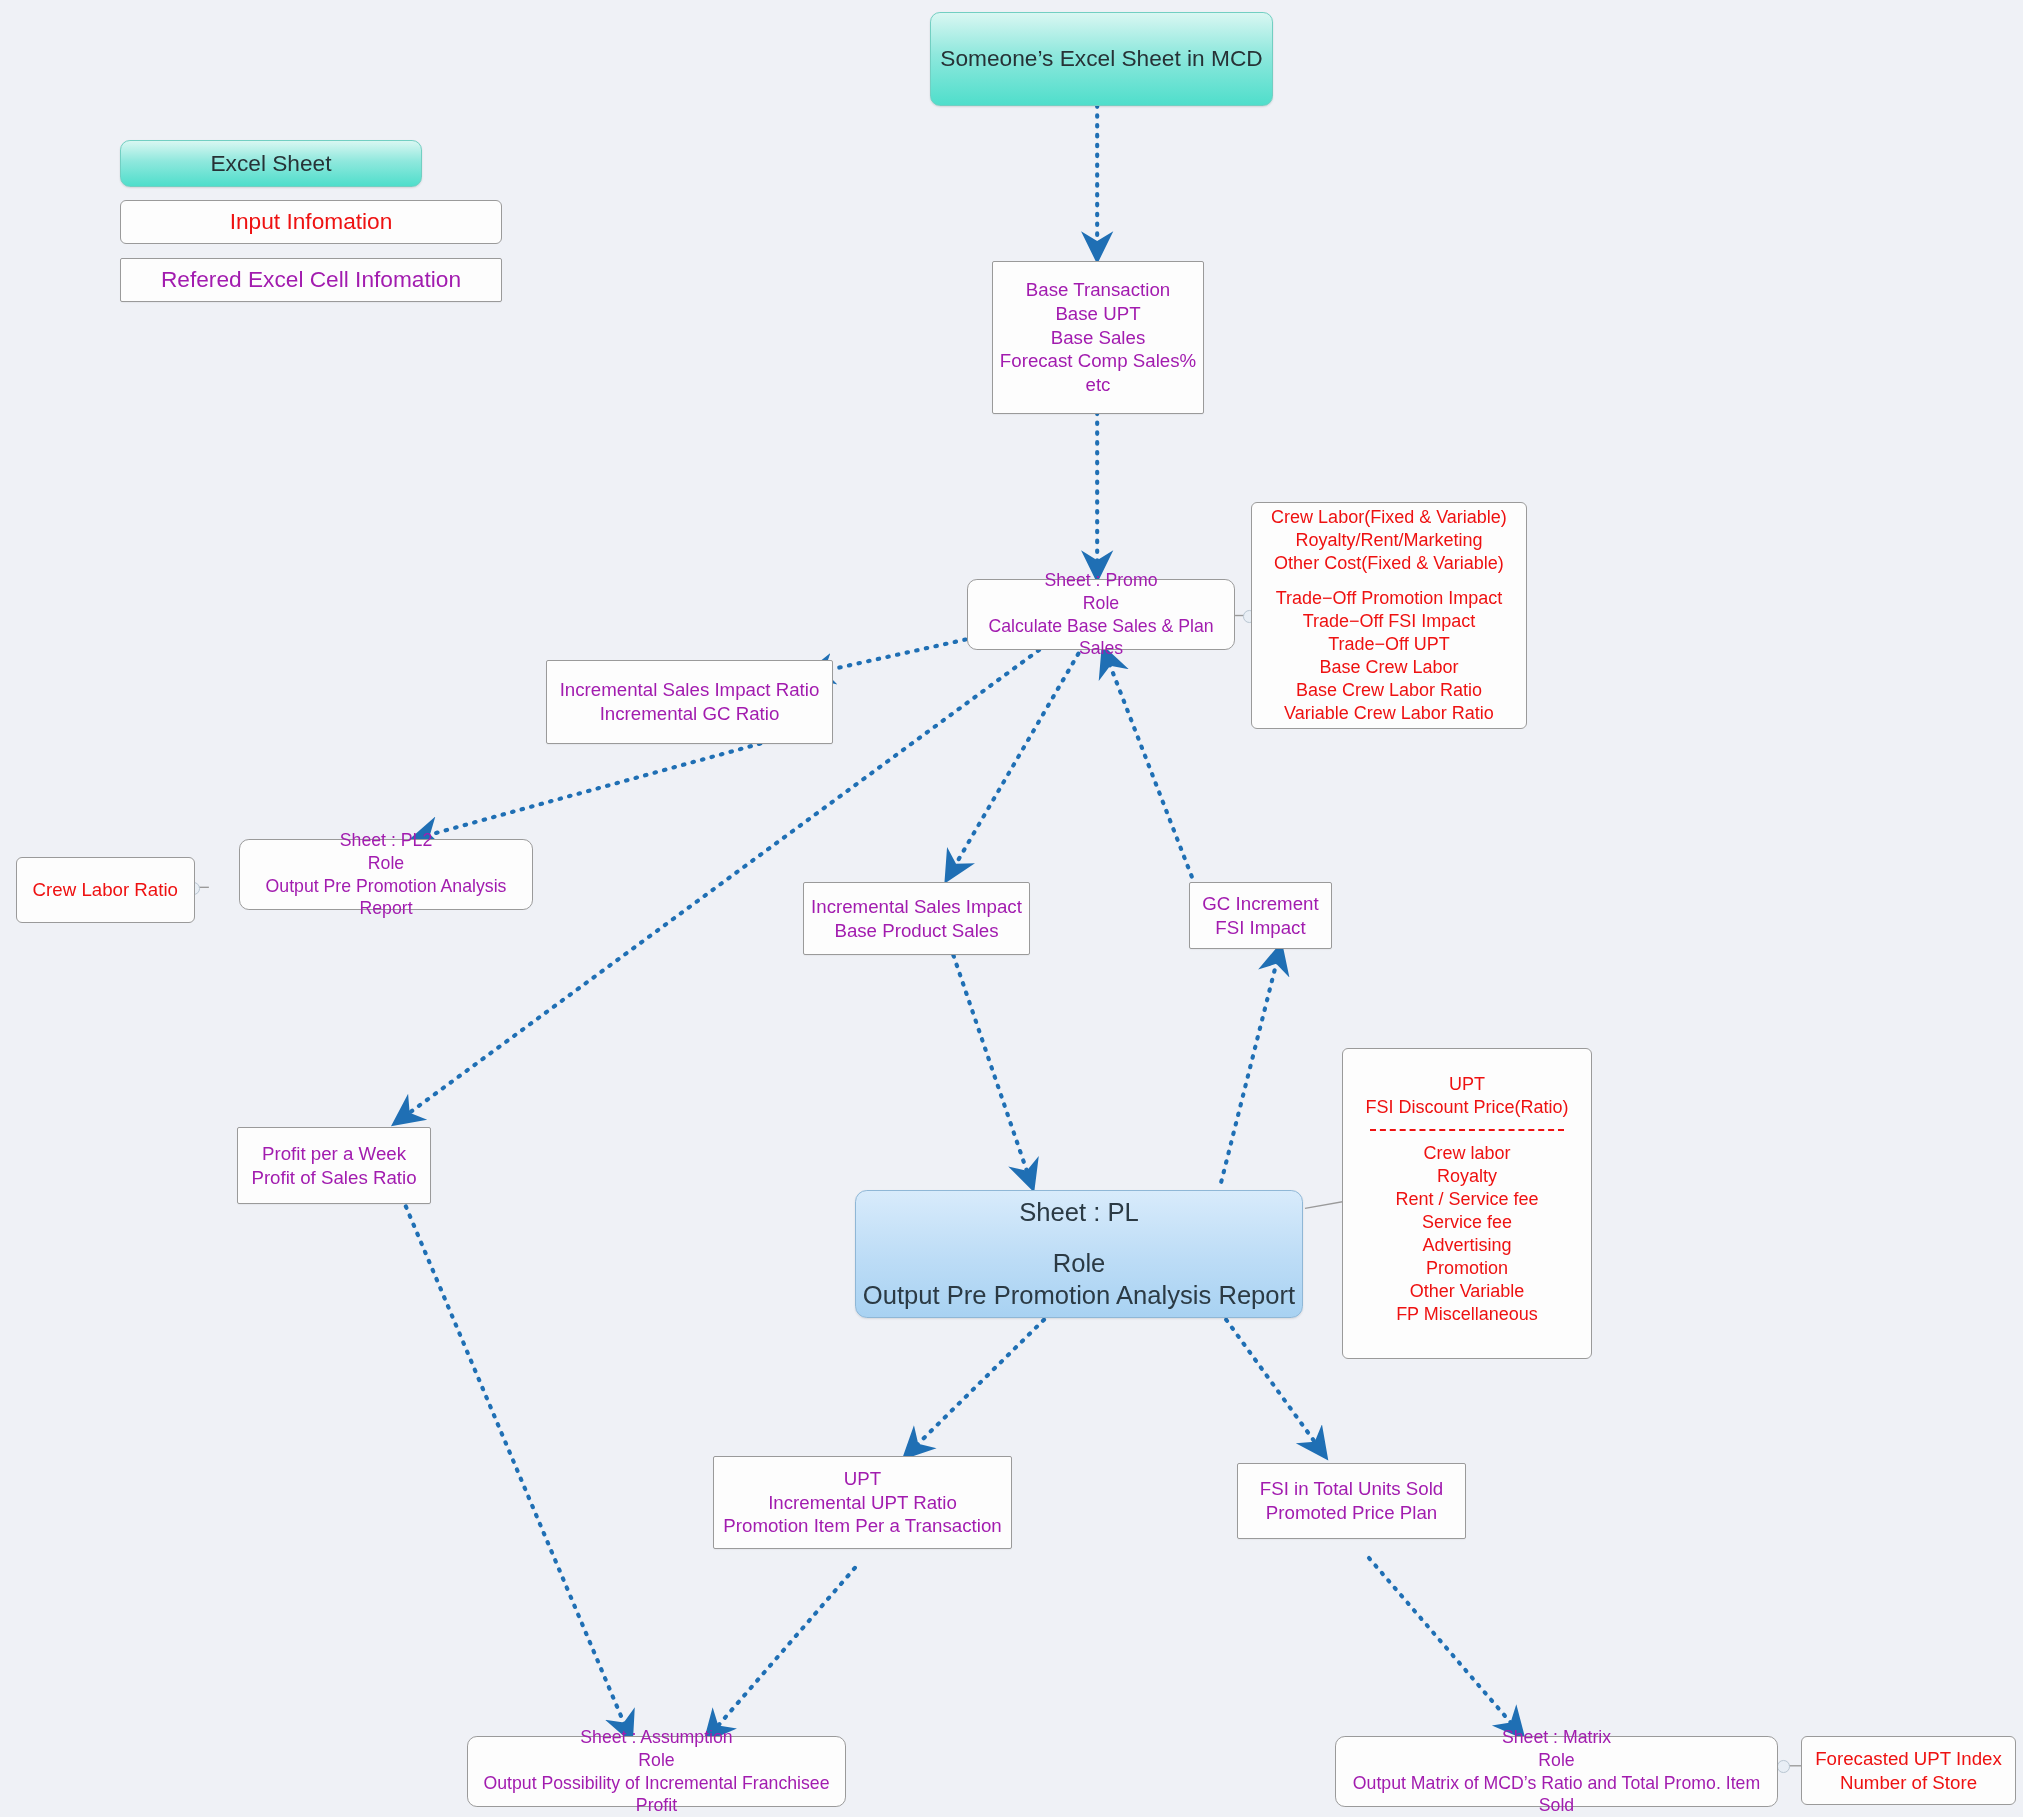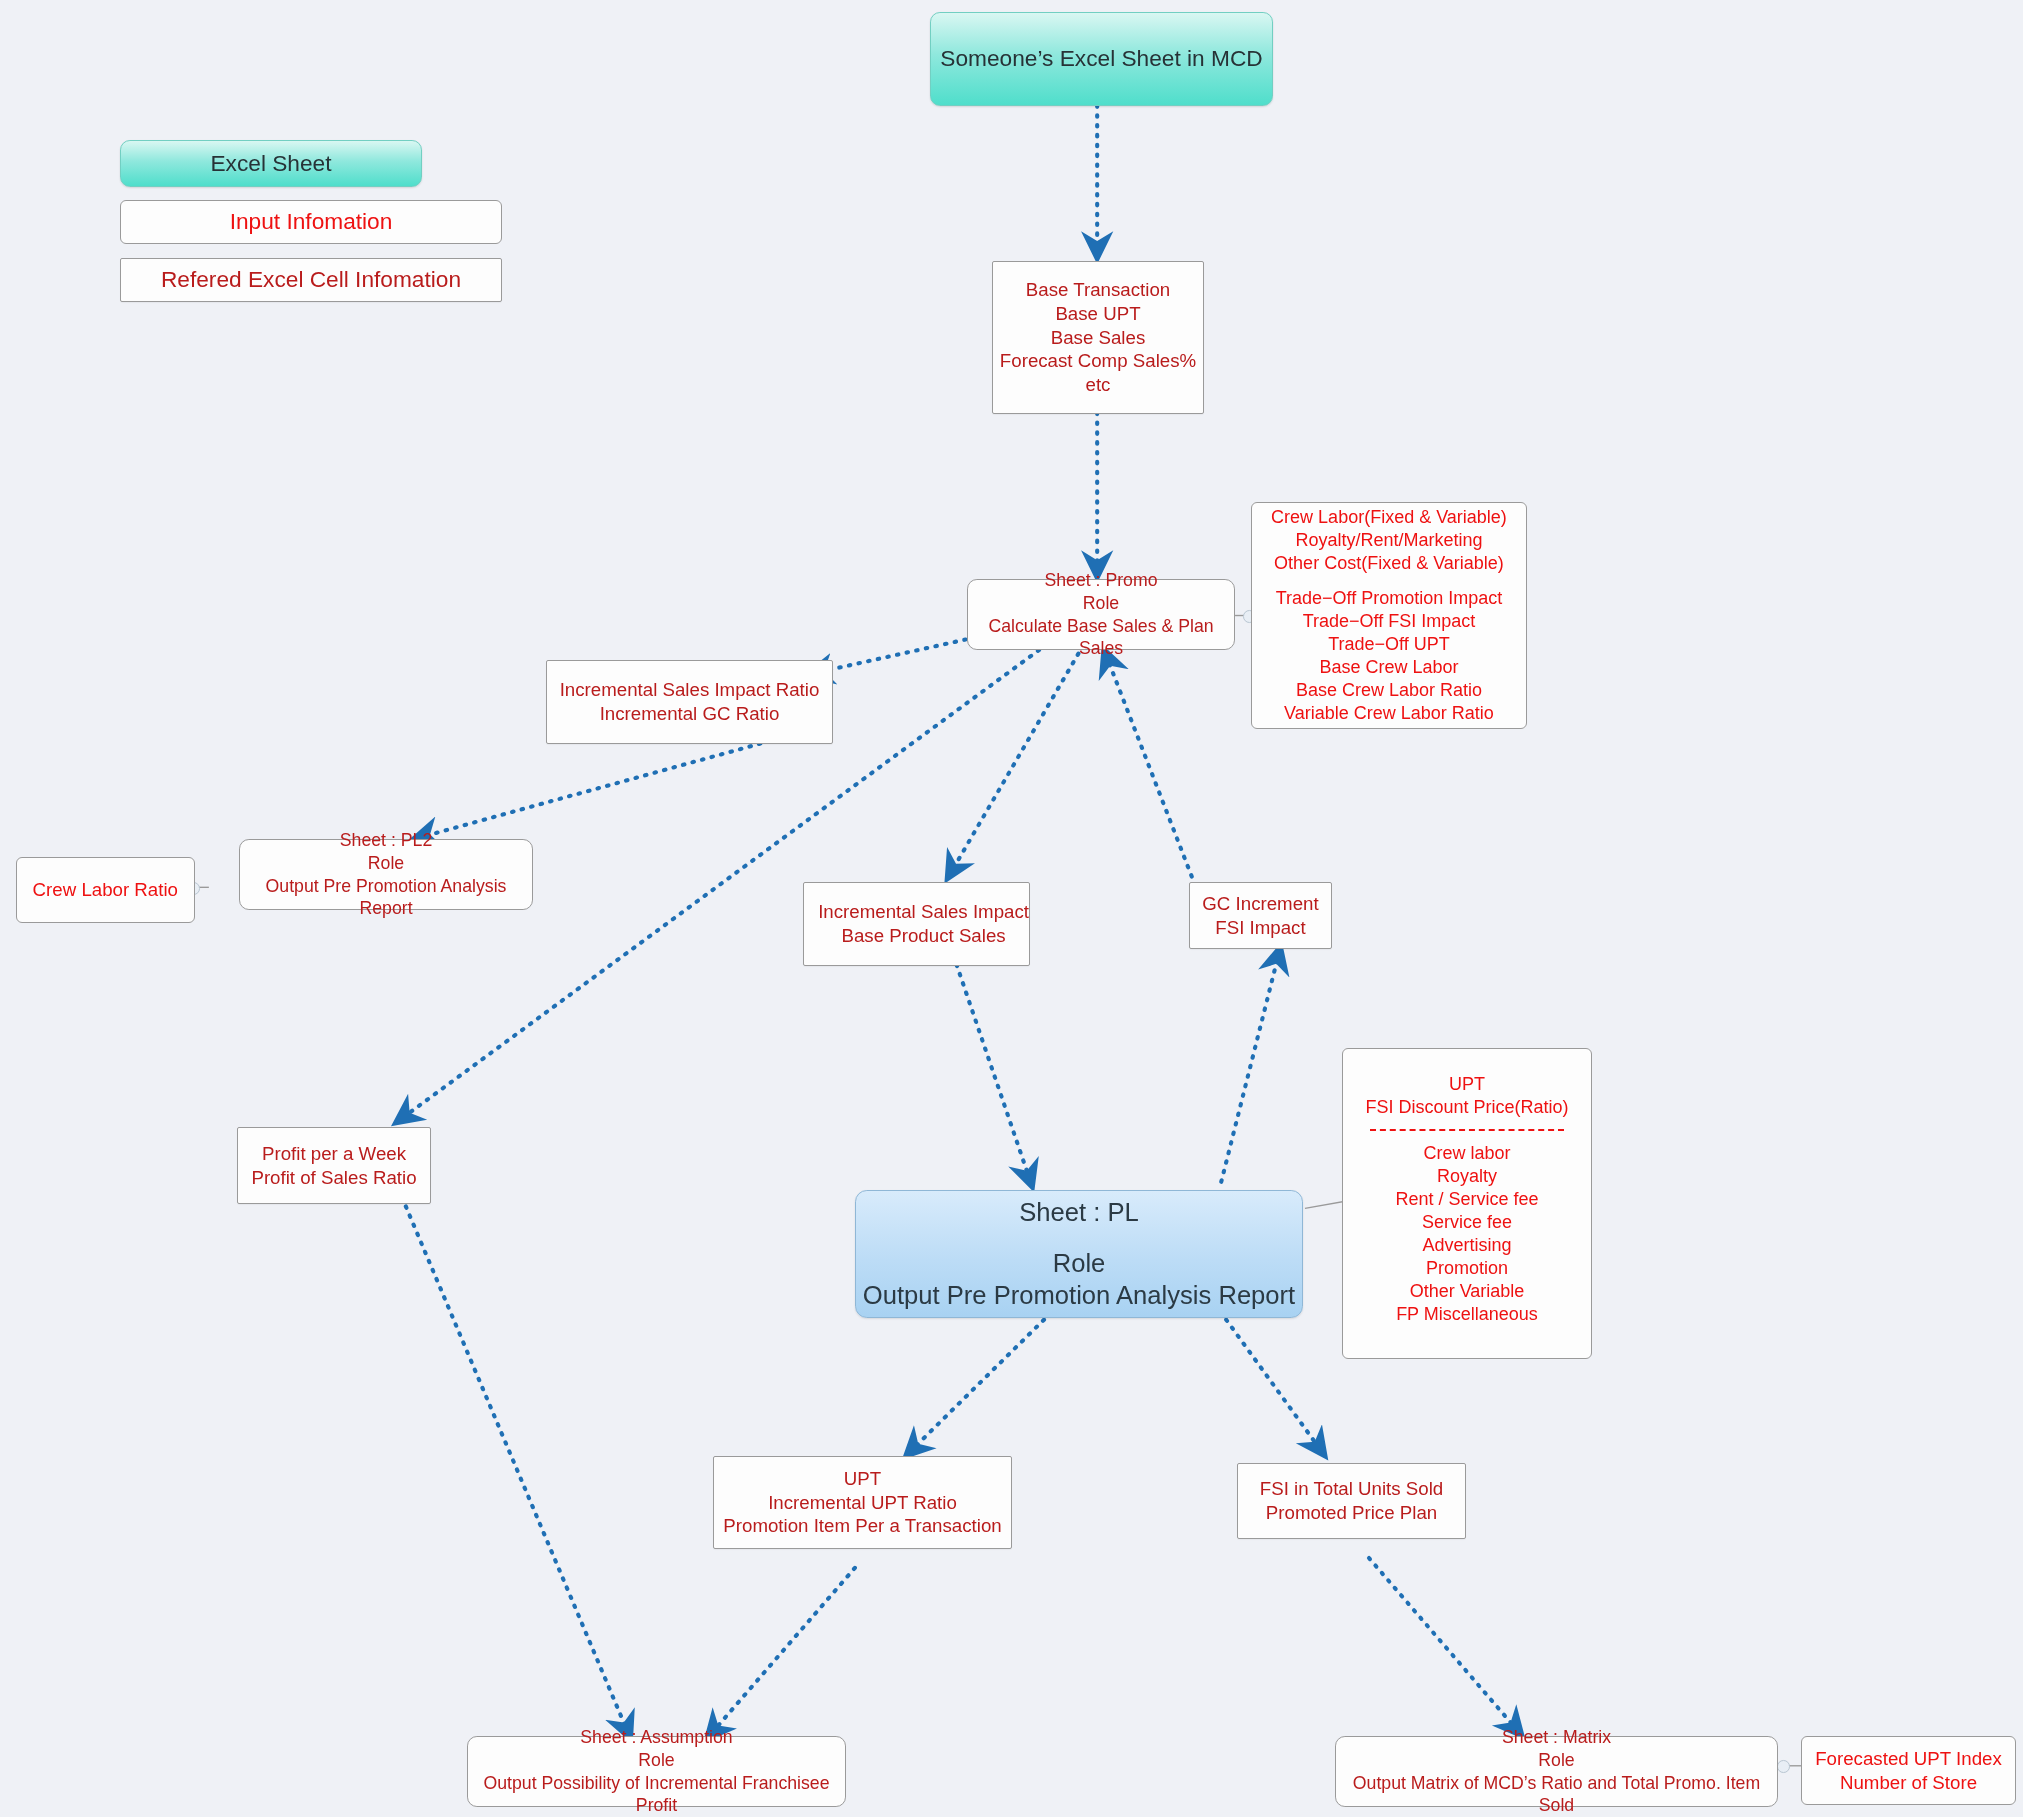--- a/index.html
+++ b/index.html
@@ -8,21 +8,21 @@
     background:#eff1f6;
     font-family:"Liberation Sans","DejaVu Sans",sans-serif;
     position:relative;overflow:hidden;
   }
   #stage{position:absolute;left:0;top:0;width:2023px;height:1817px;}
   svg.edges{position:absolute;left:0;top:0;width:2023px;height:1817px;pointer-events:none;}
 
   .node{
     position:absolute;box-sizing:border-box;
     display:flex;flex-direction:column;align-items:center;justify-content:center;
-    text-align:center;color:#b91c1c;line-height:1.28;
+    text-align:center;color:#a21caf;line-height:1.28;
     white-space:pre-line;
   }
   
   .ref{
     background:#fdfdfd;border:1.6px solid #9a9a9a;border-radius:2px;
     font-size:18.7px;
     box-shadow:0 1px 1px rgba(0,0,0,.04);
   }
   
   .input{
@@ -146,21 +146,21 @@
     <span class="ln">Crew Labor Ratio</span>
   </div>
 
   <div class="node sheetw" style="left:205px;top:839px;width:294px;height:71px;font-size:17.7px;margin-left:34px;">
     <span class="ln">Sheet : PL2</span>
     <span class="gap"></span>
     <span class="ln">Role</span>
     <span class="ln">Output Pre Promotion Analysis Report</span>
   </div>
 
-  <div class="node ref" style="left:803px;top:882px;width:227px;height:84px;align-items:flex-end;">
+  <div class="node ref" style="left:803px;top:882px;width:227px;height:73px;">
     <span class="ln">Incremental Sales Impact
 Base Product Sales</span>
   </div>
 
   <div class="node ref" style="left:1189px;top:882px;width:143px;height:67px;">
     <span class="ln">GC Increment
 FSI Impact</span>
   </div>
 
   <div class="node ref" style="left:237px;top:1127px;width:194px;height:77px;">

